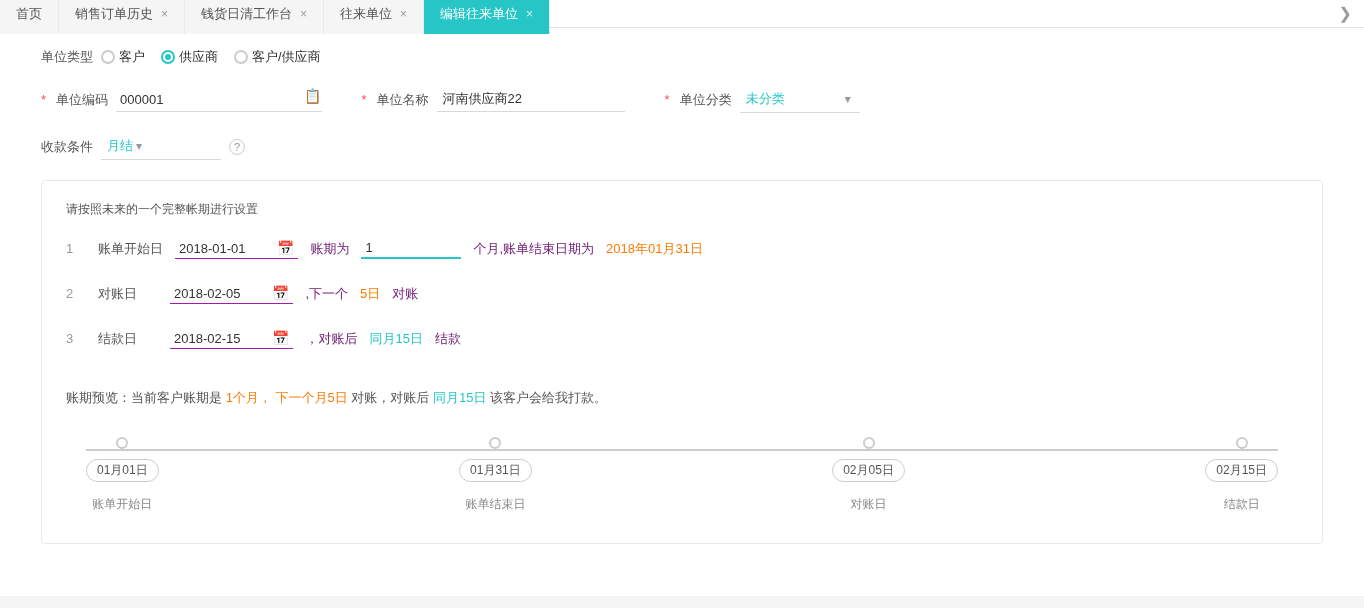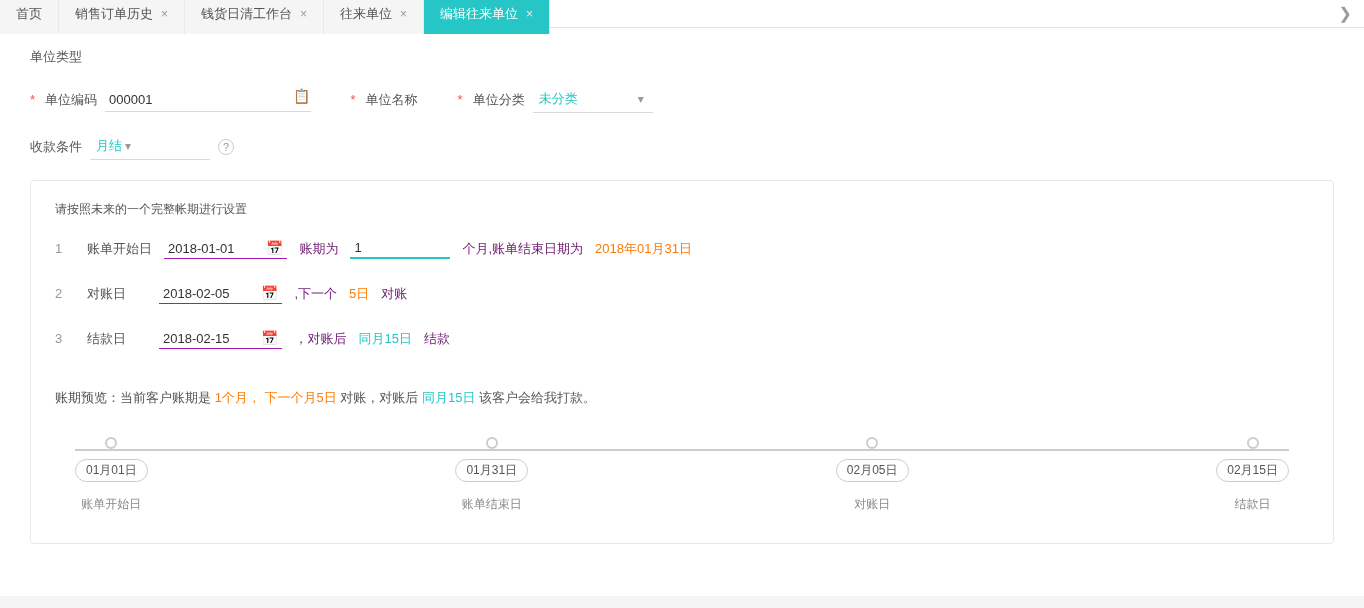--- a/index.html
+++ b/index.html
@@ -43,21 +43,21 @@
       font-size: 16px;
       color: #999;
       cursor: pointer;
       height: 40px;
       display: flex;
       align-items: center;
     }
 
     
     .main-content {
-      padding: 20px 30px;
+      padding: 20px 41px;
       background: #fff;
       min-height: 568px;
     }
 
     
     .form-row {
       display: flex;
       align-items: center;
       margin-bottom: 20px;
       gap: 40px;
@@ -322,35 +322,50 @@
     <span class="tab-close">×</span>
   </div>
   <div class="tab-arrow">❯</div>
 </div>
 
 <div class="main-content">
 
   <div class="form-row">
     <div class="form-group">
       <span class="form-label">单位类型</span>
+      <div class="radio-group">
+        <div class="radio-item">
+          <div class="radio-circle"></div>
+          <span>客户</span>
+        </div>
+        <div class="radio-item">
+          <div class="radio-circle checked"></div>
+          <span>供应商</span>
+        </div>
+        <div class="radio-item">
+          <div class="radio-circle"></div>
+          <span>客户/供应商</span>
+        </div>
+      </div>
     </div>
   </div>
 
   <div class="form-row">
     <div class="form-group">
       <span class="required-star">*</span>
       <span class="form-label">单位编码</span>
       <div class="input-with-icon">
         <input type="text" class="form-input" style="border: none; min-width: 100px;" value="000001">
         <span class="calendar-icon">📋</span>
       </div>
     </div>
     <div class="form-group">
       <span class="required-star">*</span>
       <span class="form-label">单位名称</span>
+      <input type="text" class="form-input" style="min-width: 180px;" value="河南供应商22">
     </div>
     <div class="form-group">
       <span class="required-star">*</span>
       <span class="form-label">单位分类</span>
       <div class="form-select">
         <span class="select-val">未分类</span>
         <span class="select-arrow">▾</span>
       </div>
     </div>
   </div>

